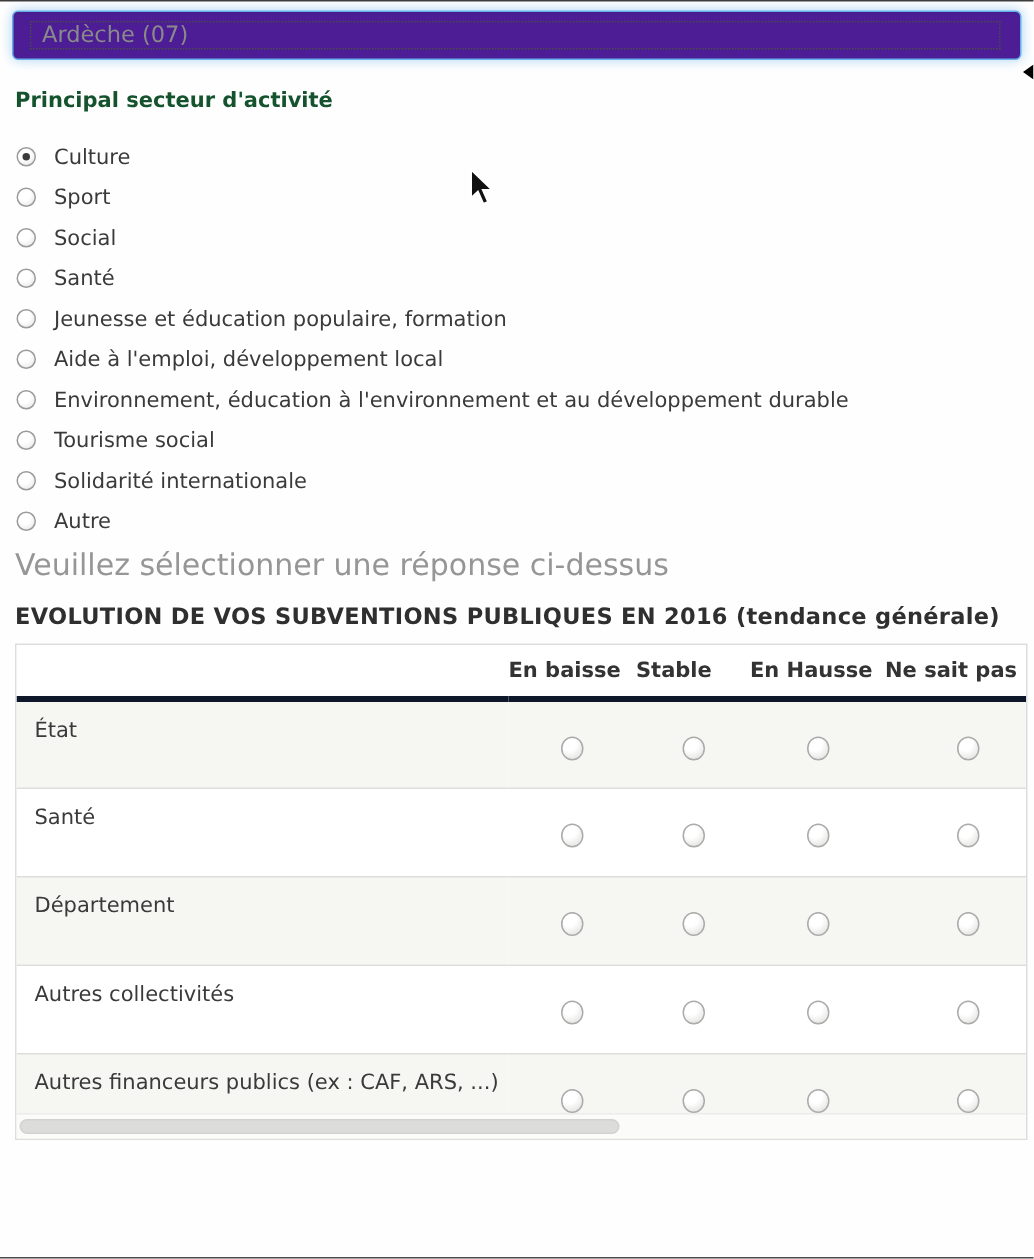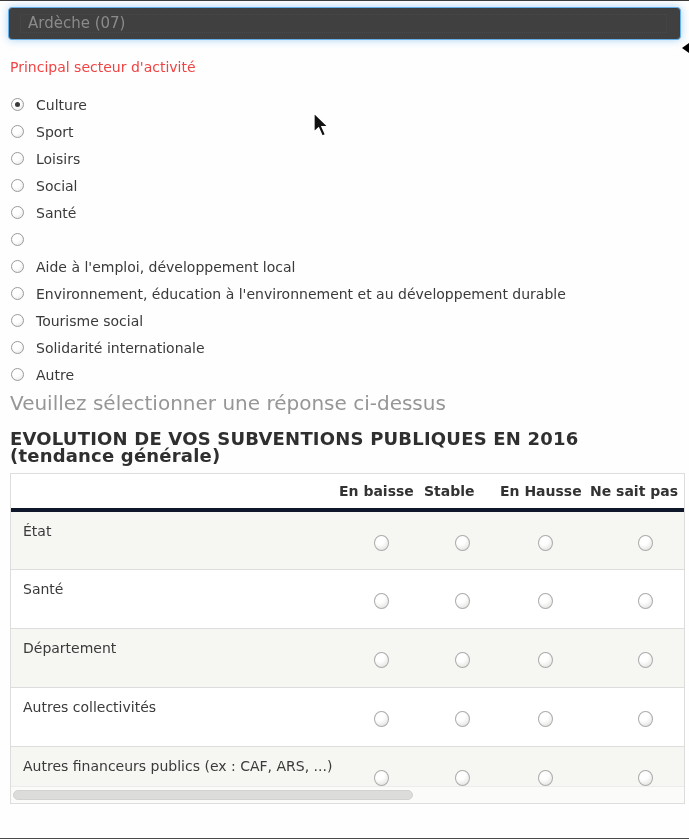--- a/index.html
+++ b/index.html
@@ -17,21 +17,21 @@
   }
   .field-label{
     margin:7px 0 0 10px;
     font-size:14px;font-weight:bold;line-height:17px;color:#2f2f2f;
   }
   .dept-input{
     position:relative;
     margin:6px 0 0 8px;
     width:673px;height:33px;
     box-sizing:border-box;
-    background:#404040;
+    background:#4c1d95;
     border:1px solid #66afe9;
     border-radius:4px;
     box-shadow:inset 0 1px 1px rgba(0,0,0,.06), 0 0 8px rgba(102,175,233,.55);
   }
   .focus-dots{
     position:absolute;left:11px;right:13px;top:6px;bottom:6px;
     border:1px dotted #4a4a4a;
     pointer-events:none;
   }
   .dept-input .value{
@@ -41,21 +41,21 @@
   }
   .edge-arrow{
     position:absolute;right:0;top:42px;
     width:0;height:0;
     border-top:5px solid transparent;
     border-bottom:5px solid transparent;
     border-right:7px solid #000;
   }
   .section-label{
     margin:19px 0 0 10px;
-    font-size:14px;font-weight:normal;line-height:17px;color:#ef4444;
+    font-size:14px;font-weight:bold;line-height:17px;color:#14532d;
   }
   .radio-list{margin:15px 0 0 10px;}
   .radio-row{display:flex;align-items:center;height:27px;}
   .radio{
     position:relative;
     width:13px;height:13px;border-radius:50%;
     box-sizing:border-box;
     border:1px solid #9a9a9a;
     background:radial-gradient(circle at 35% 30%, #ffffff 40%, #e2e2e0 100%);
     flex:0 0 auto;
@@ -66,21 +66,21 @@
     position:absolute;left:3px;top:3px;width:5px;height:5px;
     border-radius:50%;background:#3b3b3b;
   }
   .radio-row .opt-label{font-size:14px;color:#3a3a3a;line-height:18px;}
   .hint{
     margin:6px 0 0 10px;
     font-size:20px;color:#969696;line-height:19px;
   }
   .table-title{
     margin:17px 0 0 10px;
-    font-size:18px;font-weight:bold;line-height:17px;color:#2f2f2f;
+    font-size:15px;font-weight:bold;line-height:17px;color:#2f2f2f;
     letter-spacing:0.2px;
   }
   .table-wrap{
     position:relative;
     margin:9px 0 0 10px;
     width:675px;height:331px;
     box-sizing:border-box;
     border:1px solid #ddd;
     background:#fff;
     overflow:hidden;
@@ -156,32 +156,29 @@
     <div class="radio-row">
       <span class="radio checked"></span>
       <span class="opt-label">Culture</span>
     </div>
     <div class="radio-row">
       <span class="radio"></span>
       <span class="opt-label">Sport</span>
     </div>
     <div class="radio-row">
       <span class="radio"></span>
-      <span class="opt-label">Loisirs</span>
-    </div>
-    <div class="radio-row">
-      <span class="radio"></span>
       <span class="opt-label">Social</span>
     </div>
     <div class="radio-row">
       <span class="radio"></span>
       <span class="opt-label">Santé</span>
     </div>
     <div class="radio-row">
       <span class="radio"></span>
+      <span class="opt-label">Jeunesse et éducation populaire, formation</span>
     </div>
     <div class="radio-row">
       <span class="radio"></span>
       <span class="opt-label">Aide à l'emploi, développement local</span>
     </div>
     <div class="radio-row">
       <span class="radio"></span>
       <span class="opt-label">Environnement, éducation à l'environnement et au développement durable</span>
     </div>
     <div class="radio-row">

